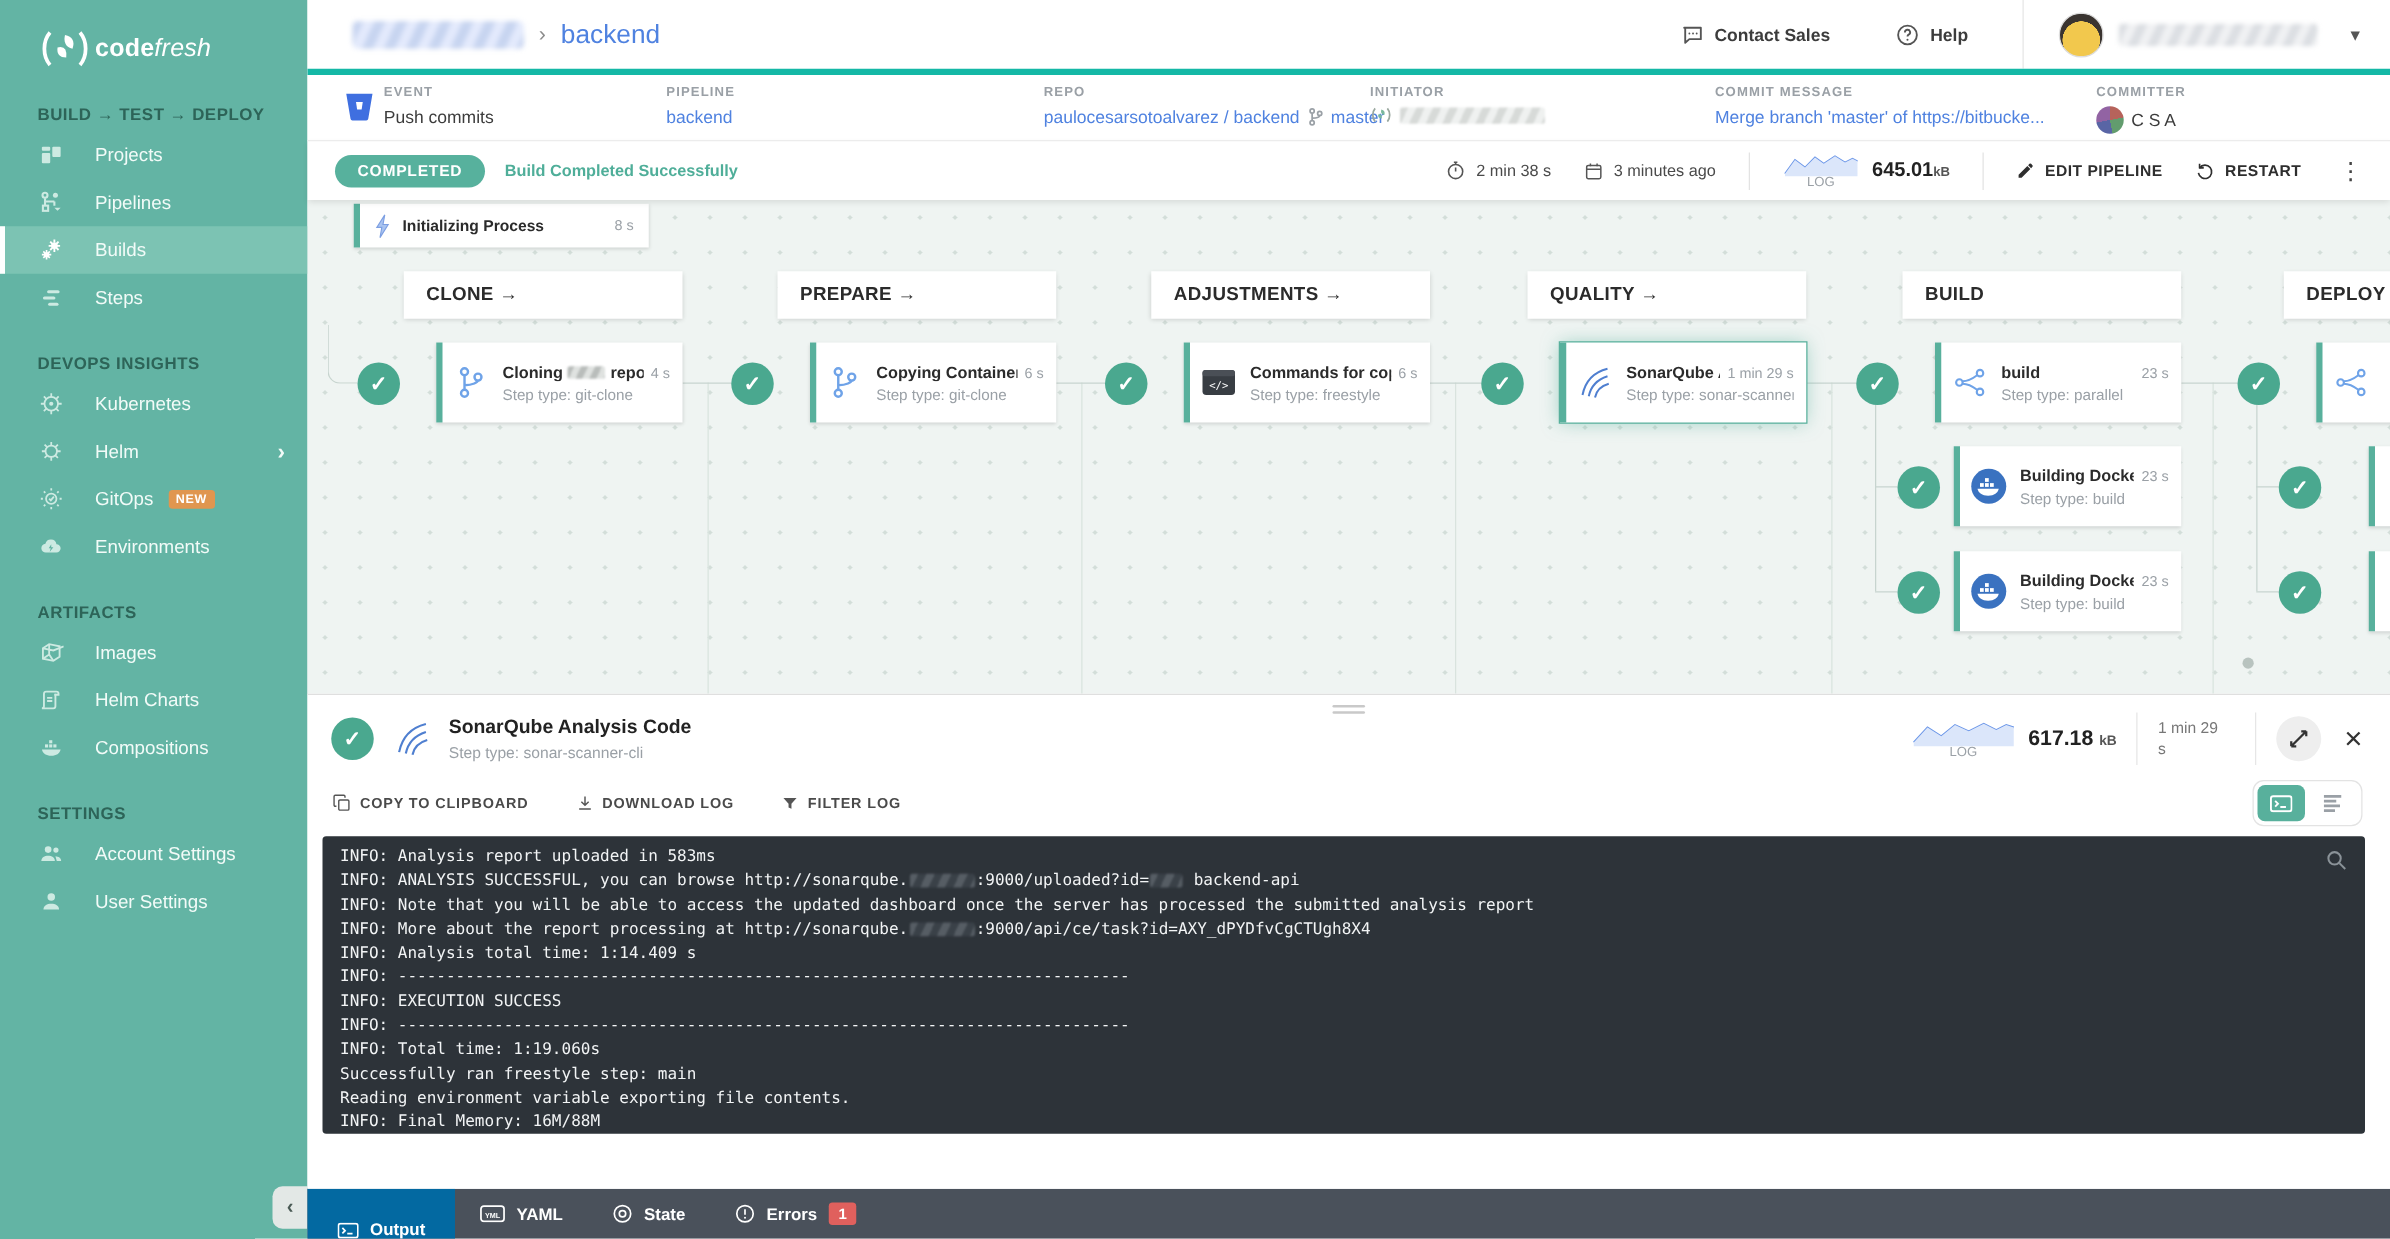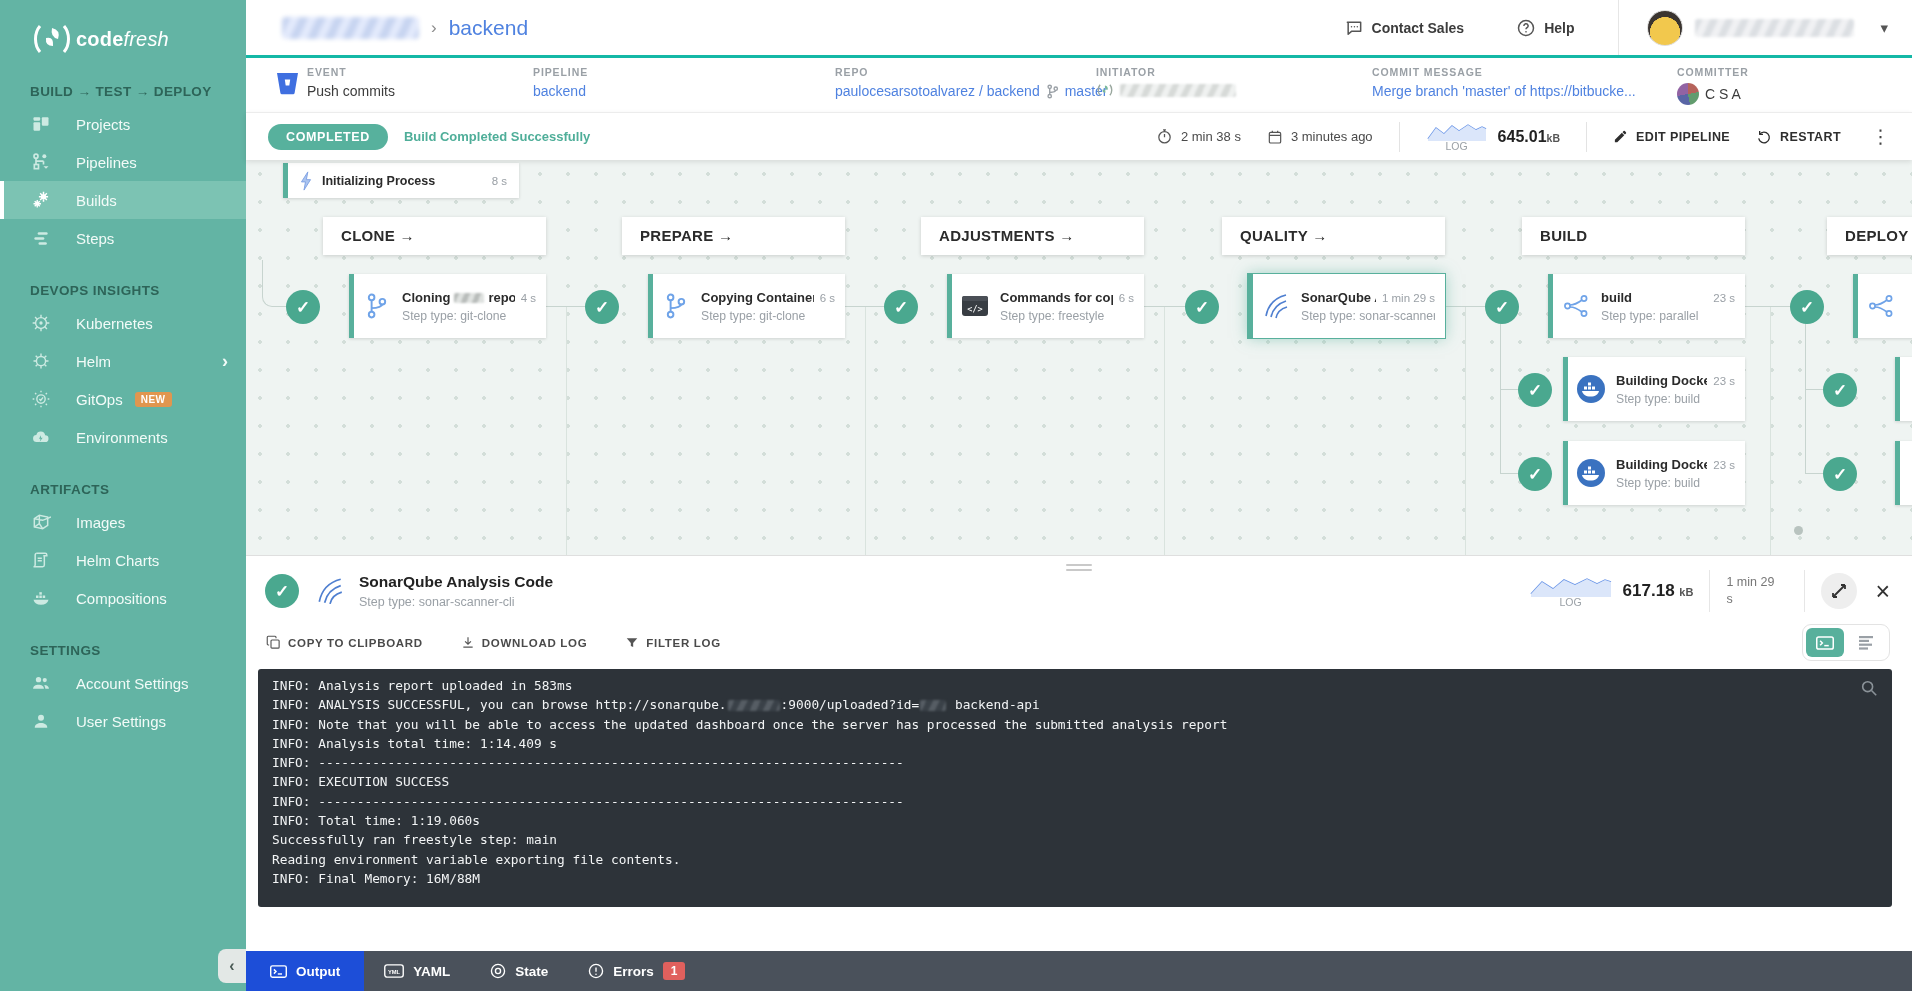--- a/index.html
+++ b/index.html
@@ -32,21 +32,21 @@
   .crumb-sep { margin:0 12px; color:#8b8b8b; font-size:17px; }
   .crumb-current { color:#4f82e0; font-size:21px; }
   .top-right { margin-left:auto; display:flex; align-items:center; }
   .top-act { display:flex; align-items:center; gap:8px; font-size:14px; font-weight:600; color:#3c3c3c; cursor:pointer; }
   .top-act + .top-act { margin-left:52px; }
   .top-divider { width:1px; height:55px; background:#e6e6e6; margin:0 28px 0 44px; }
   .avatar { width:36px; height:36px; border-radius:50%; background:radial-gradient(circle at 50% 62%, #f2c84d 55%, #3a3430 56%); border:1px solid #ddd; }
   .name-blur { width:159px; height:18px; margin-left:12px; border-radius:3px; background:repeating-linear-gradient(115deg,#dcdfe3 0 7px,#f0f1f3 7px 14px); filter:blur(1.5px); }
   .caret { margin-left:26px; color:#555; font-size:15px; cursor:pointer; }
 
-  .metabar { position:relative; height:57px; border-top:3px solid #14b8a6; background:#fff; }
+  .metabar { position:relative; height:57px; border-top:5px solid #14b8a6; background:#fff; }
   .meta-field { position:absolute; top:8px; }
   .meta-label { font-size:10.5px; font-weight:700; color:#9aa0a6; letter-spacing:.9px; }
   .meta-value { margin-top:5px; font-size:14px; color:#3c3c3c; display:flex; align-items:center; gap:6px; }
   .meta-link { color:#4f82e0; cursor:pointer; }
   .bb-icon { position:absolute; left:28px; top:12px; }
   .init-blur { width:116px; height:13px; border-radius:2px; background:repeating-linear-gradient(115deg,#d7dad8 0 6px,#eff1f0 6px 12px); filter:blur(1px); }
   .mini-avatar { width:22px; height:22px; border-radius:50%; background:conic-gradient(#c75f55 0 22%,#58a066 22% 47%,#5565b5 47% 72%,#9a5fb0 72%); filter:saturate(.8); }
 
   .statusbar { height:48px; background:#fff; border-top:1px solid #ececec; display:flex; align-items:center; padding:0 18px 0 22px; box-shadow:0 2px 5px rgba(0,0,0,.10); z-index:3; position:relative; }
   .pill { background:#57b19d; color:#fff; font-size:12.5px; font-weight:700; letter-spacing:.6px; padding:6px 18px; border-radius:14px; }
@@ -109,21 +109,21 @@
 
   .console { position:relative; margin:0 20px 0 12px; height:238px; background:#2d3339; border-radius:3px; padding:7px 14px; font-family:"DejaVu Sans Mono",monospace; font-size:12.8px; line-height:19.3px; color:#f2f4f5; overflow:hidden; }
   .console .ln { white-space:pre; }
   .con-redact { display:inline-block; width:52px; height:11px; margin:0 1px; background:repeating-linear-gradient(115deg,#565d64 0 6px,#3a4148 6px 12px); border-radius:2px; filter:blur(1px); vertical-align:middle; }
   .con-redact.sm { width:26px; }
   .search-icon { position:absolute; top:10px; right:14px; cursor:pointer; }
 
   
   .tabbar { height:40px; background:#4a515b; display:flex; align-items:stretch; }
   .tab { display:flex; align-items:center; gap:9px; padding:0 20px; color:#fff; font-size:13.5px; font-weight:600; cursor:pointer; }
-  .tab.active { background:#1d4ed8; padding:0 24px; }
+  .tab.active { background:#0369a1; padding:0 24px;align-items:flex-end; }
   .err-badge { background:#e0605d; color:#fff; font-size:12px; font-weight:700; padding:2px 8px; border-radius:3px; }
 
   svg { display:block; }
 </style>
 </head>
 <body>
 
 <div class="app">
 
   <aside class="sidebar">
@@ -728,20 +728,21 @@
       <div class="console">
         <div class="search-icon">
             <svg width="18" height="18" viewBox="0 0 20 20" fill="none" stroke="#8a9298" stroke-width="1.8">
               <circle cx="8.5" cy="8.5" r="5.5"></circle>
               <path d="M12.8 12.8L18 18"></path>
             </svg>
           </div>
         <div class="ln">INFO: Analysis report uploaded in 583ms</div>
         <div class="ln"><span>INFO: ANALYSIS SUCCESSFUL, you can browse http://sonarqube.</span><span class="con-redact"></span><span>:9000/uploaded?id=</span><span class="con-redact sm"></span><span> backend-api</span></div>
         <div class="ln">INFO: Note that you will be able to access the updated dashboard once the server has processed the submitted analysis report</div>
+        <div class="ln"><span>INFO: More about the report processing at http://sonarqube.</span><span class="con-redact"></span><span>:9000/api/ce/task?id=AXY_dPYDfvCgCTUgh8X4</span></div>
         <div class="ln">INFO: Analysis total time: 1:14.409 s</div>
         <div class="ln">INFO: ----------------------------------------------------------------------------</div>
         <div class="ln">INFO: EXECUTION SUCCESS</div>
         <div class="ln">INFO: ----------------------------------------------------------------------------</div>
         <div class="ln">INFO: Total time: 1:19.060s</div>
         <div class="ln">Successfully ran freestyle step: main</div>
         <div class="ln">Reading environment variable exporting file contents.</div>
         <div class="ln">INFO: Final Memory: 16M/88M</div>
       </div>
     </div>

